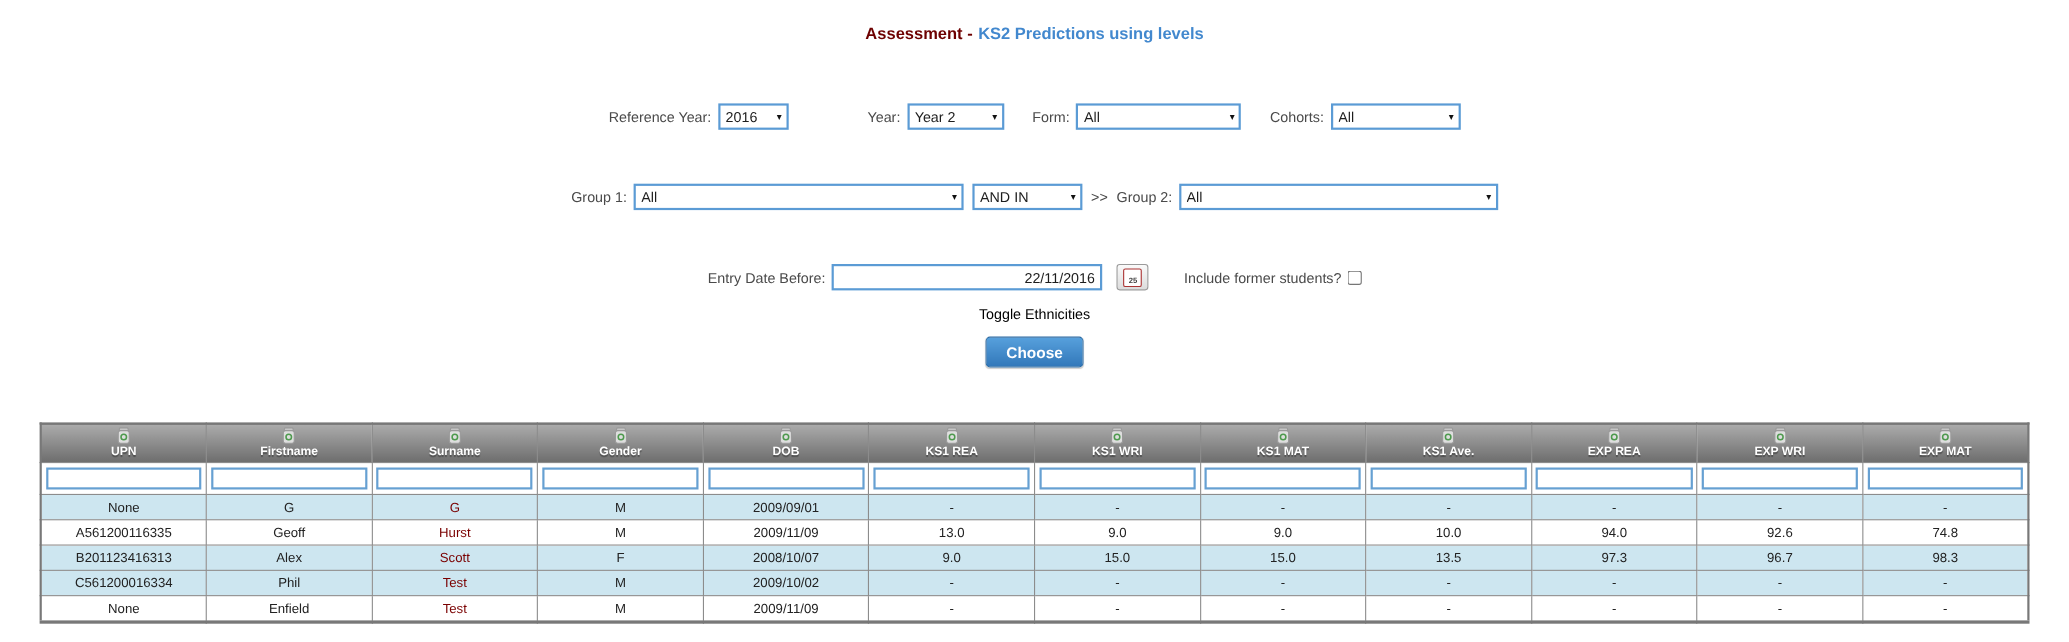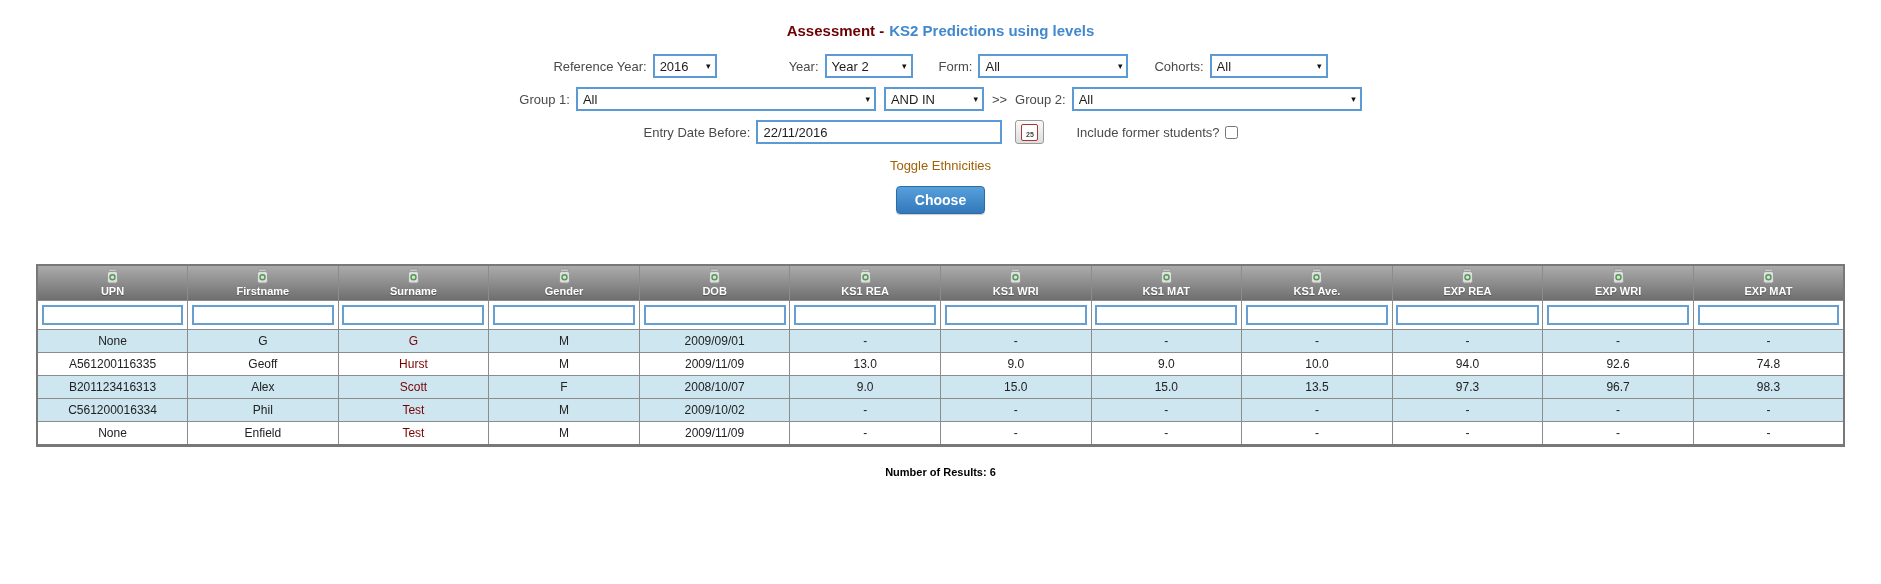--- a/index.html
+++ b/index.html
@@ -6,47 +6,47 @@
     font-family:"Liberation Sans", sans-serif;}
   .page{width:100%;height:100%;}
 
   
   .title{margin:22px 0 0;text-align:center;font-size:15px;font-weight:bold;}
   .title .prefix{color:#6d0000;}
   .title .main{color:#4288ce;margin-left:5px;}
 
   
   .filters{margin-top:15px;display:flex;flex-direction:column;align-items:center;}
-  .frow{display:flex;align-items:center;justify-content:center;margin-bottom:9px;height:24px;}
+  .frow{display:flex;align-items:center;justify-content:center;margin-bottom:9px;height:24px;margin-top:40px;}
   .fgroup{display:flex;align-items:center;}
   .flabel{color:#4a4a4a;font-size:13px;margin-right:6px;white-space:nowrap;}
   .gap-xl{margin-right:72px;} .gap-md{margin-right:26px;align-items:center;}
 
   .sel{position:relative;display:inline-block;}
   .sel select{appearance:none;-webkit-appearance:none;-moz-appearance:none;width:100%;
     border:2px solid #5b9bd5;background:#fff;color:#1d1d1d;font-size:13px;
     font-family:"Liberation Sans",sans-serif;height:24px;padding:1px 18px 1px 5px;border-radius:0;}
   .sel .arrow{position:absolute;right:6px;top:50%;transform:translateY(-50%);
     font-size:9px;color:#111;pointer-events:none;}
   .w-sm{width:64px;} .w-md{width:88px;} .w-lg{width:150px;} .w-co{width:118px;}
   .w-xl{width:300px;} .w-x2{width:290px;} .w-op{width:100px;}
   .sep{color:#4a4a4a;font-size:13px;margin:0 8px;}
 
   .date-input{border:2px solid #5b9bd5;height:18px;width:232px;font-size:13px;
-    font-family:"Liberation Sans",sans-serif;padding:1px 5px;color:#1d1d1d;}
+    font-family:"Liberation Sans",sans-serif;padding:1px 5px;color:#1d1d1d;text-align:right;}
   .cal-btn{margin-left:13px;width:29px;height:24px;border:1px solid #9a9a9a;border-radius:3px;
     background:linear-gradient(#fafafa,#dcdcdc);display:flex;align-items:center;justify-content:center;
     cursor:pointer;padding:0;}
   .cal-icon{width:15px;height:15px;border:1px solid #a33;border-radius:2px;background:#fff;overflow:hidden;}
   .cal-top{height:4px;background:#c43b31;}
   .cal-num{font-size:7px;line-height:9px;text-align:center;color:#444;font-weight:bold;}
   .former-label{color:#4a4a4a;font-size:13px;margin-left:32px;margin-right:5px;}
   .former-check{width:13px;height:13px;margin:0;}
 
-  .toggle-link{text-align:center;color:#a16207;font-size:13px;margin:5px 0 13px;cursor:pointer;}
+  .toggle-link{text-align:center;color:#000000;font-size:13px;margin:5px 0 13px;cursor:pointer;}
   .choose-btn{display:block;margin:0 auto;background:linear-gradient(#57a0dc,#3278ba);
     border:1px solid #2c6ca5;border-radius:4px;color:#fff;font-weight:bold;font-size:14px;
     padding:5px 18px;cursor:pointer;font-family:"Liberation Sans",sans-serif;
     box-shadow:0 1px 1px rgba(0,0,0,.2);}
 
   
   .table-wrap{margin:50px 36px 0;}
   table{width:100%;border-collapse:collapse;table-layout:fixed;
     border:2px solid #787878;border-bottom-width:3px;}
   th{background:linear-gradient(#ababab,#6e6e6e);border:1px solid #8c8c8c;

